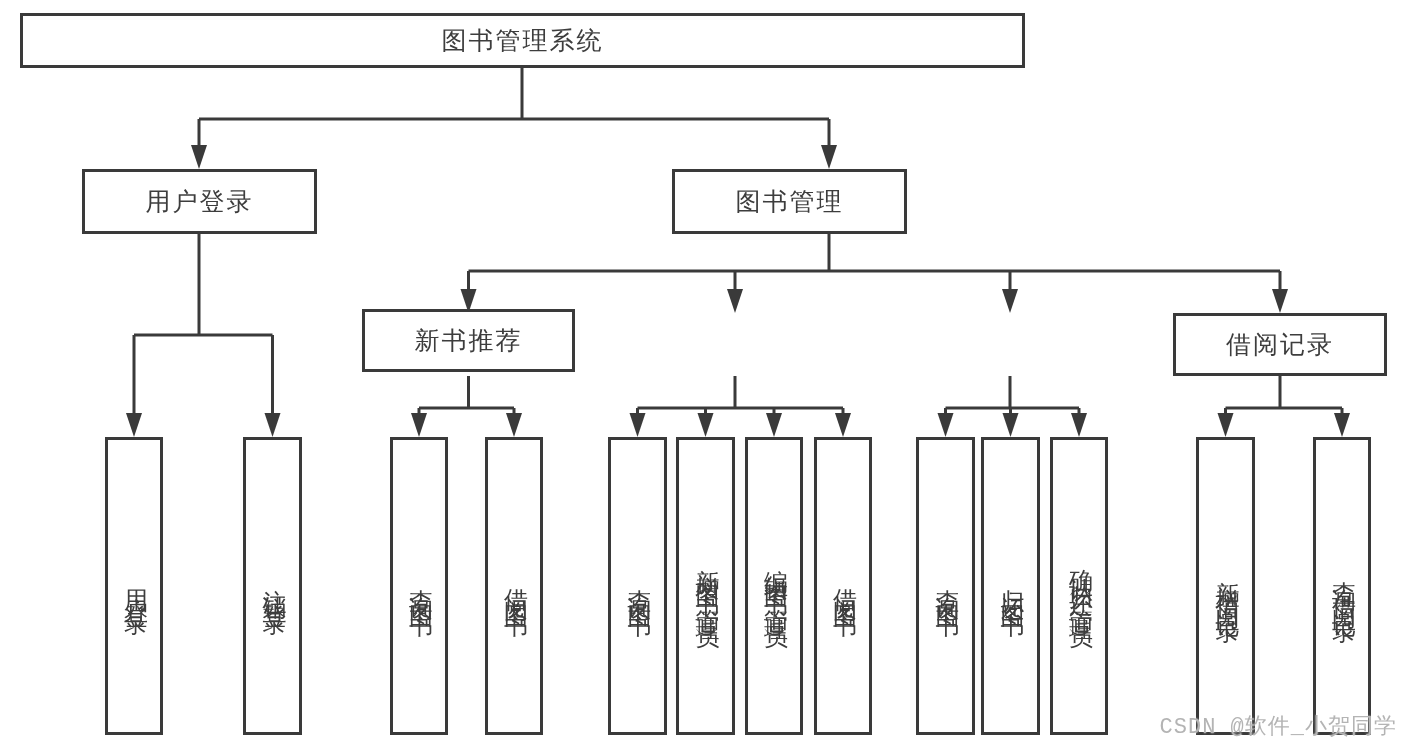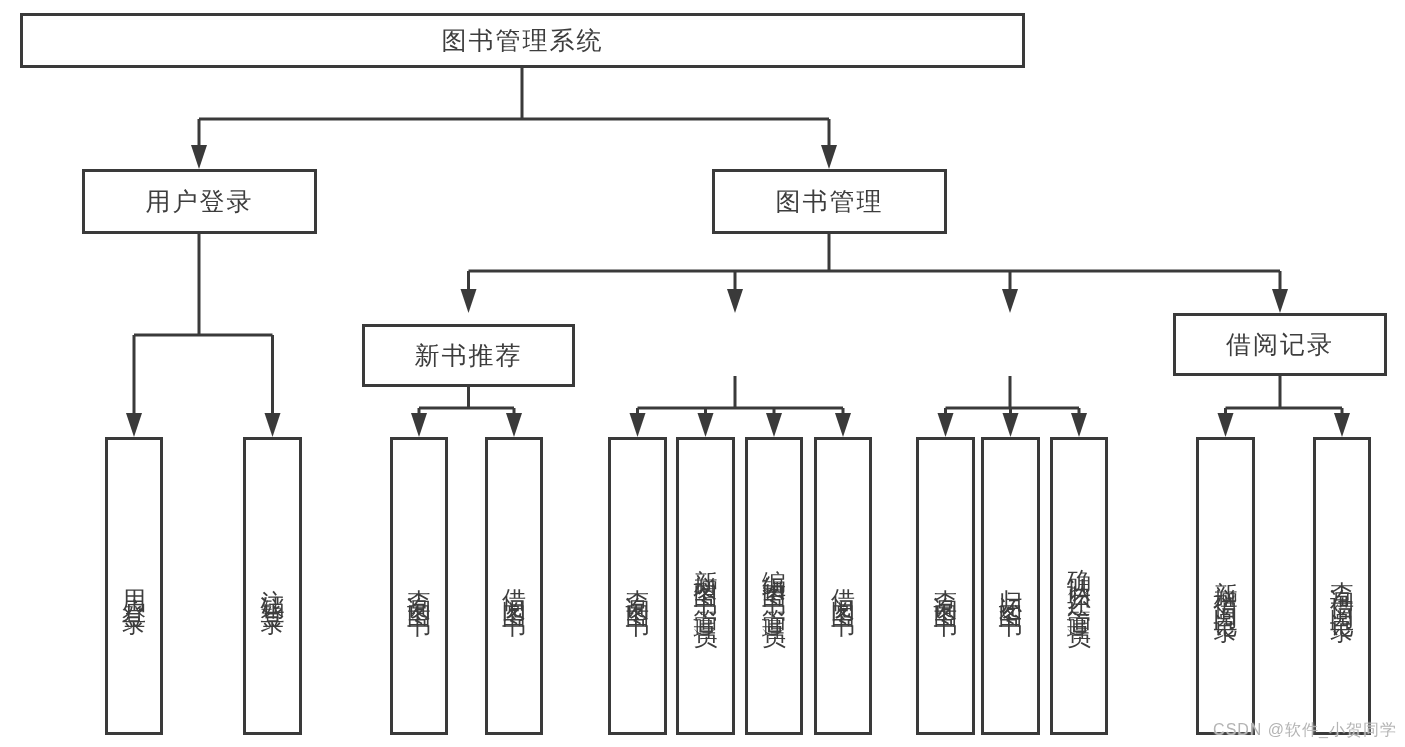--- a/index.html
+++ b/index.html
@@ -6,21 +6,21 @@
     --line:#3a3a3a;
     --text:#3d3d3d;
     --bg:#ffffff;
     --watermark:#b4b4b4;
   }
   html,body{margin:0;padding:0;background:var(--bg);}
   .stage{
     position:relative;
     width:1405px;height:747px;
     background:var(--bg);
-    font-family:Liberation Sans, sans-serif;
+    font-family:Liberation Mono, monospace;
     overflow:hidden;
   }
   .wires{
     position:absolute;left:0;top:0;width:1405px;height:747px;
     pointer-events:none;
   }
   .wires path{fill:none;stroke:var(--line);stroke-width:3;}
   .wires polygon{fill:var(--line);stroke:none;}
   .node{
     position:absolute;
@@ -38,21 +38,21 @@
   .node.v .vtext{
     writing-mode:vertical-rl;
     font-size:24px;
     letter-spacing:8px;
     line-height:1;
     white-space:nowrap;
   }
   .watermark{
     position:absolute;
     right:8px;bottom:6px;
-    font-size:16px;
+    font-size:22px;
     color:var(--watermark);
     letter-spacing:1px;
     white-space:nowrap;
     text-shadow:0 0 2px #ffffff;
     z-index:5;
   }
 </style>
 </head>
 <body>
 
@@ -108,25 +108,25 @@
     </g>
   </svg>
 
   <div class="node h" style="left:20px;top:13px;width:1005px;height:55px">
     <span class="lbl">图书管理系统</span>
   </div>
 
   <div class="node h" style="left:82px;top:169px;width:235px;height:65px">
     <span class="lbl">用户登录</span>
   </div>
-  <div class="node h" style="left:712px;top:169px;width:235px;height:65px">
+  <div class="node h" style="left:672px;top:169px;width:235px;height:65px">
     <span class="lbl">图书管理</span>
   </div>
 
-  <div class="node h" style="left:362px;top:324px;width:213px;height:63px">
+  <div class="node h" style="left:362px;top:309px;width:213px;height:63px">
     <span class="lbl">新书推荐</span>
   </div>
   <div class="node h" style="left:1173px;top:313px;width:214px;height:63px">
     <span class="lbl">借阅记录</span>
   </div>
 
   <div class="node v" style="left:105px;top:437px;width:58px;height:298px">
     <span class="vtext">用户登录</span>
   </div>
   <div class="node v" style="left:243px;top:437px;width:59px;height:298px">

